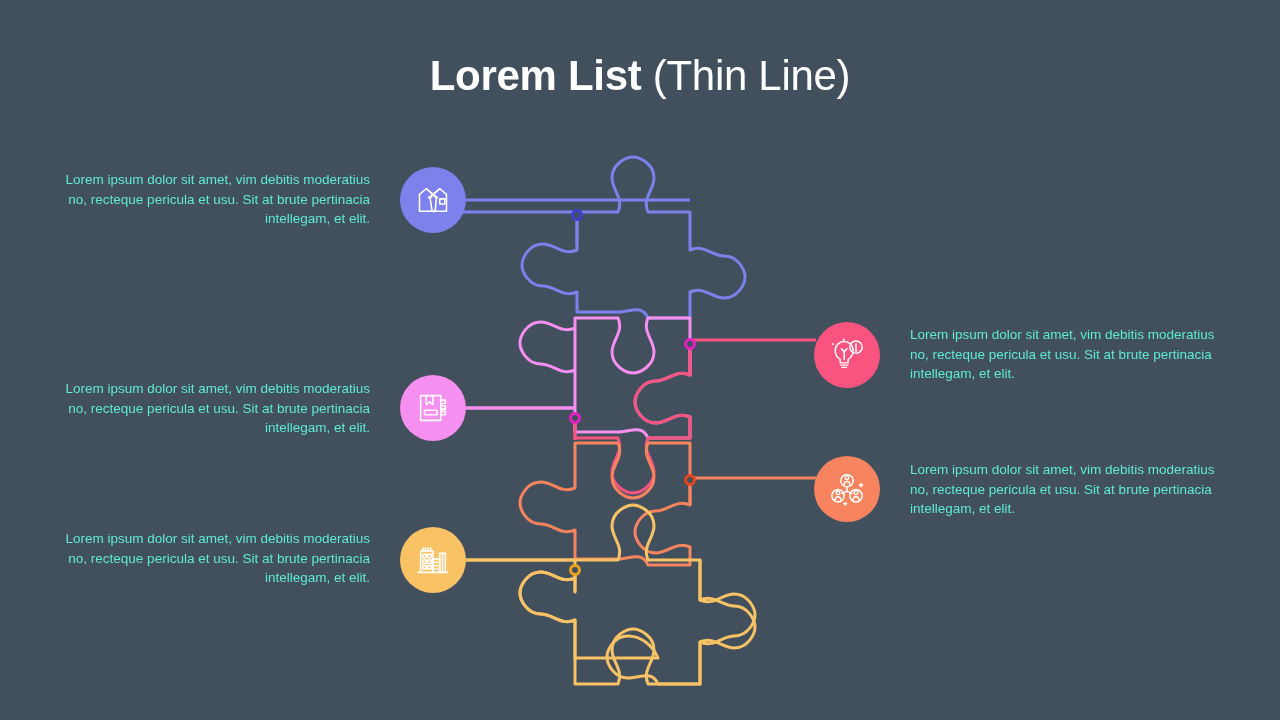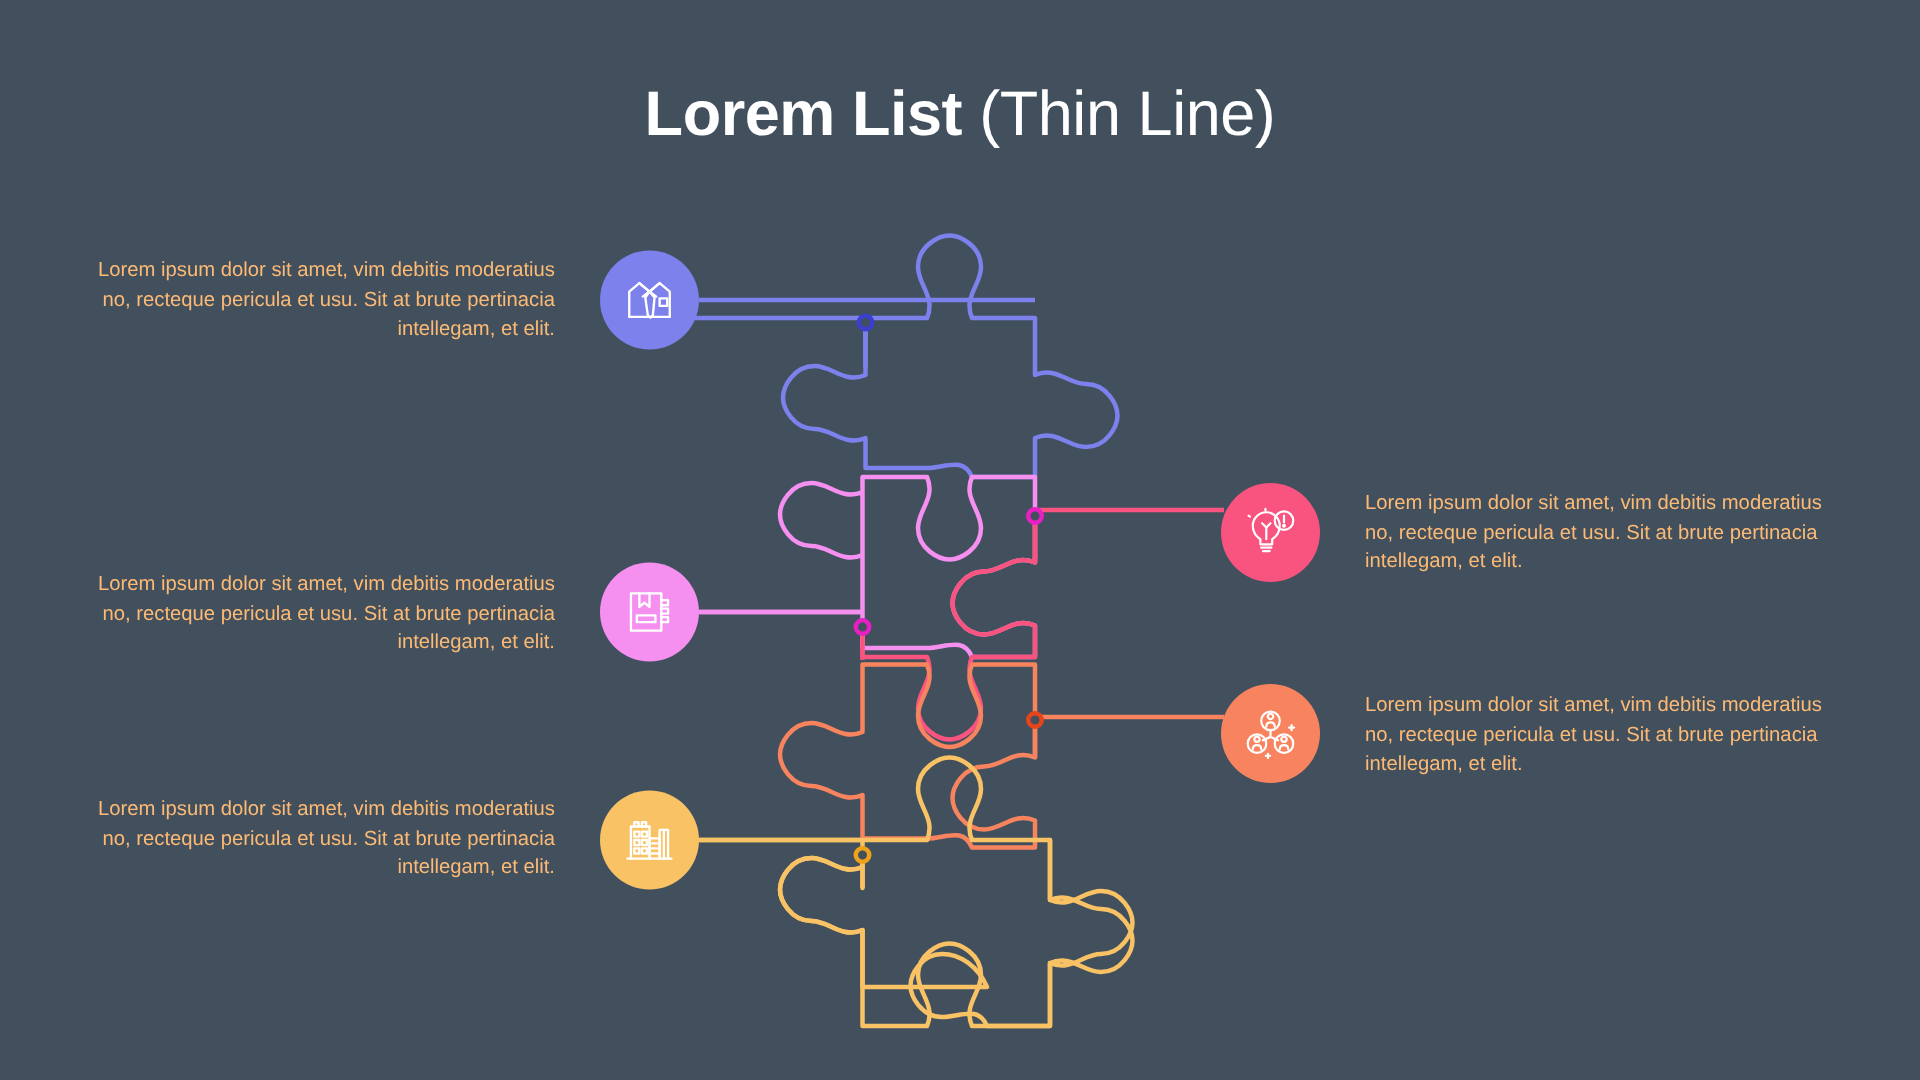--- a/index.html
+++ b/index.html
@@ -57,21 +57,21 @@
     justify-content: center;
   }
   .icon-badge svg { display: block; }
 
   
   .desc {
     position: absolute;
     width: 310px;
     font-size: 13.5px;
     line-height: 19.5px;
-    color: #fdba74;
+    color: #5eead4;
   }
   .desc.right-al { text-align: right; }
   .desc.left-al  { text-align: left; }
 </style>
 </head>
 <body>
 
 <div class="slide">
 
   <div class="title">

